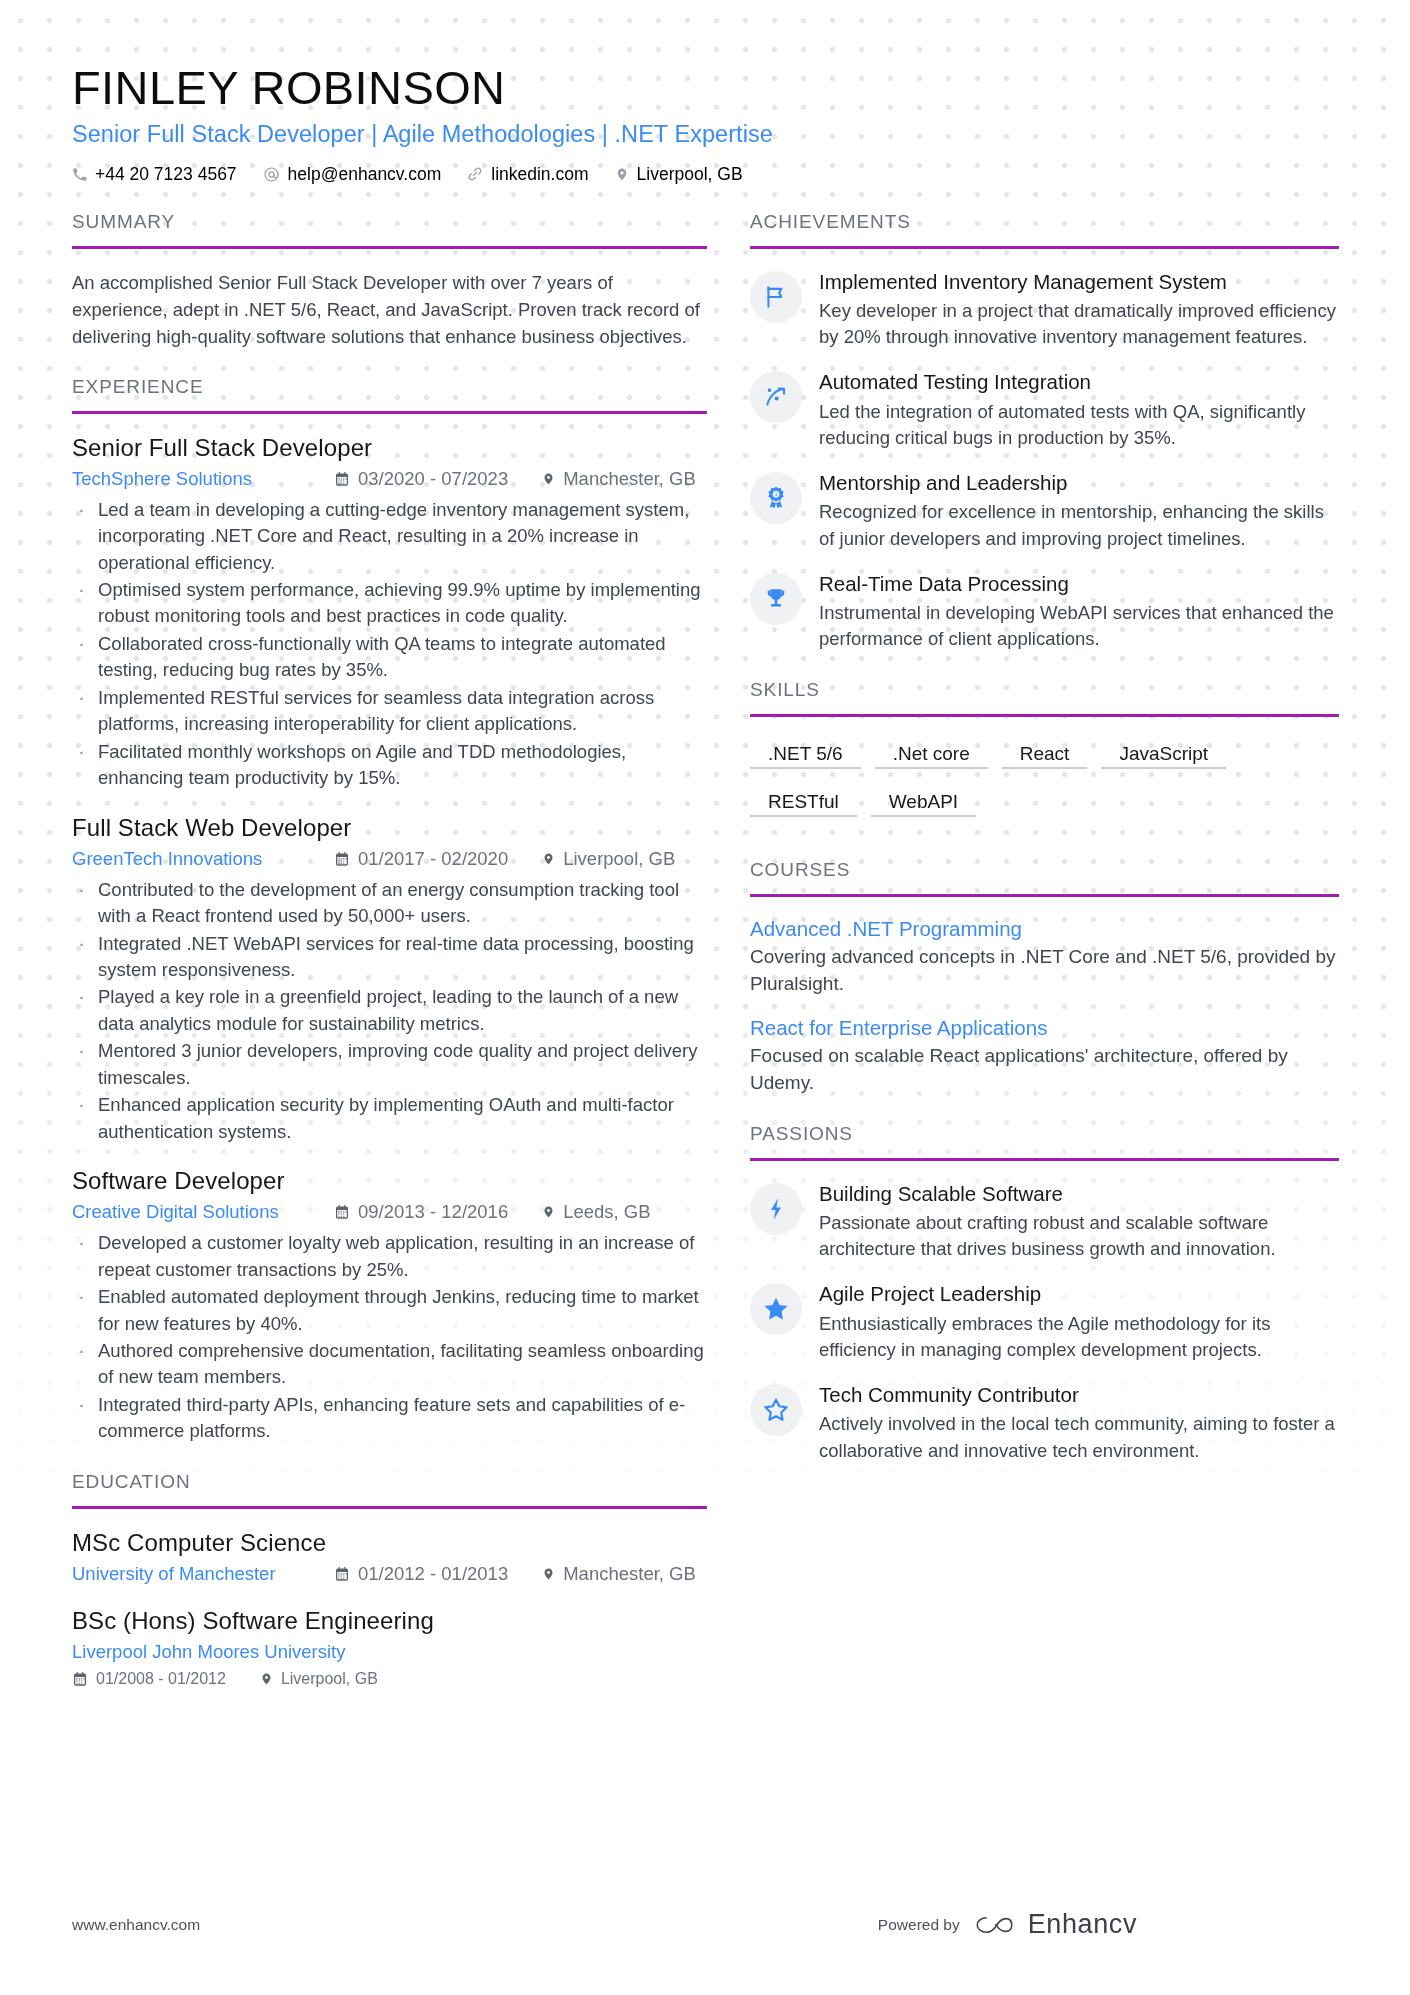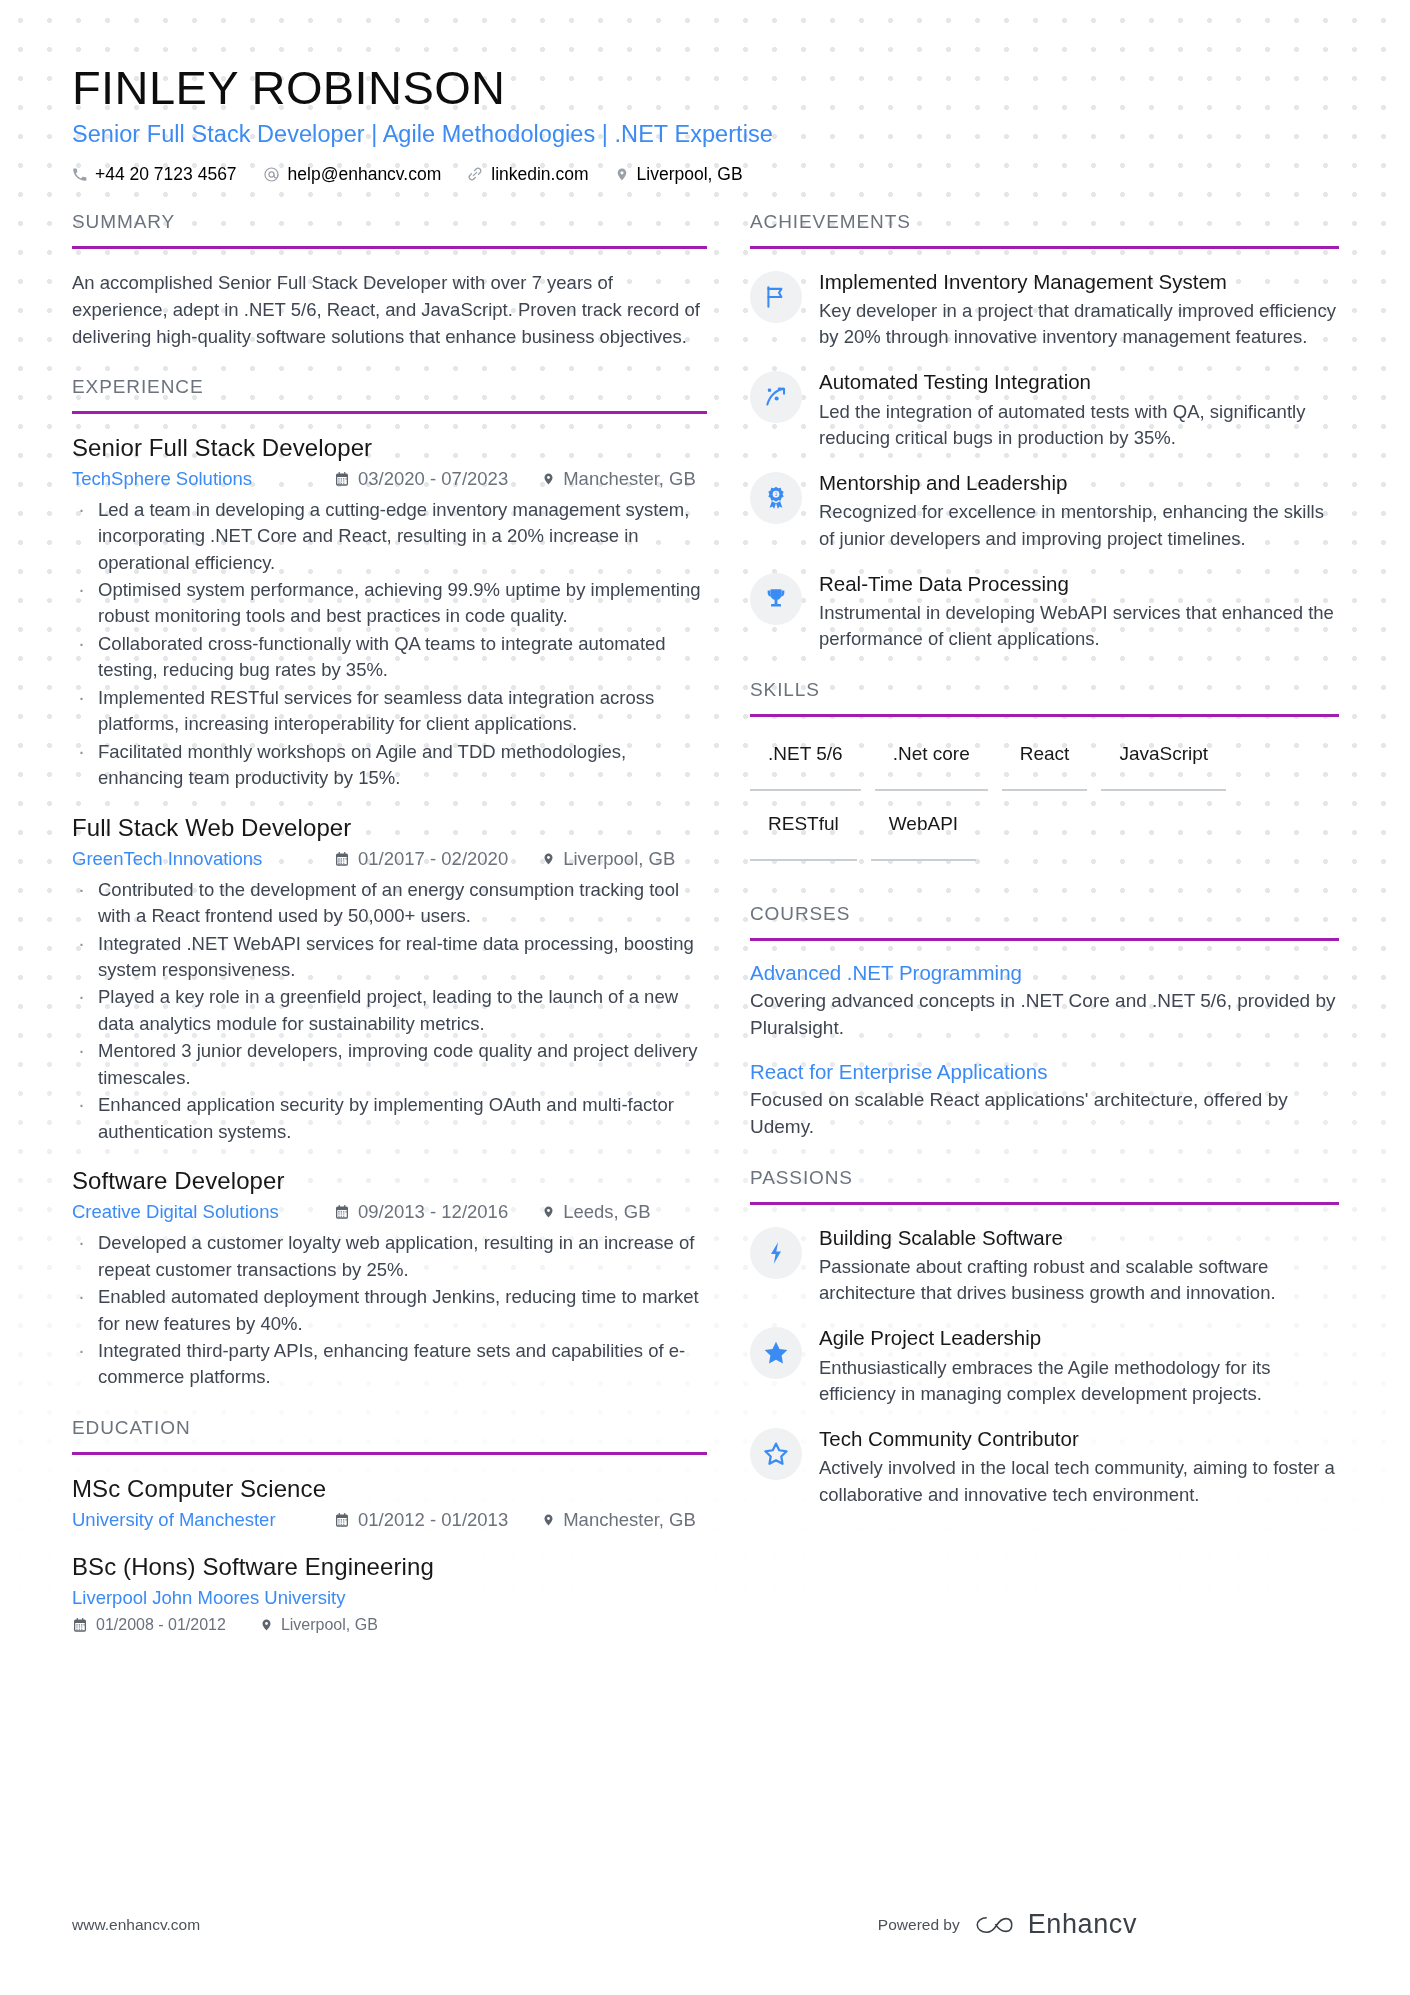--- a/index.html
+++ b/index.html
@@ -199,21 +199,21 @@
 
   
   .skills-wrap {
     display: flex;
     flex-wrap: wrap;
     gap: 0px 14px;
   }
   .skill-pill {
     font-size: 19px;
     color: #17181a;
-    padding: 6px 18px 24px 18px;
+    padding: 6px 18px 2px 18px;
     border-bottom: 2px solid #c9ced3;
     margin-bottom: 16px;
     white-space: nowrap;
   }
 
   
   .course { margin-bottom: 18px; }
   .course:last-child { margin-bottom: 0; }
   .course-title {
     font-size: 20.5px;
@@ -371,20 +371,21 @@
                   </span>09/2013 - 12/2016</span>
       <span class="meta-chip"><span class="ic">
                     <svg width="13" height="16" viewBox="0 0 24 24" fill="currentColor">
                       <path d="M12 1.8c-4.1 0-7.4 3.3-7.4 7.4 0 5.6 7.4 13 7.4 13s7.4-7.4 7.4-13c0-4.1-3.3-7.4-7.4-7.4zm0 10.1a2.7 2.7 0 1 1 0-5.4 2.7 2.7 0 0 1 0 5.4z"></path>
                     </svg>
                   </span>Leeds, GB</span>
     </div>
     <ul class="bullets">
       <li>Developed a customer loyalty web application, resulting in an increase of repeat customer transactions by 25%.</li>
                 <li>Enabled automated deployment through Jenkins, reducing time to market for new features by 40%.</li>
+                <li>Authored comprehensive documentation, facilitating seamless onboarding of new team members.</li>
                 <li>Integrated third-party APIs, enhancing feature sets and capabilities of e-commerce platforms.</li>
     </ul>
   </div>
           </div>
       </div>
 
       <div class="sec">
         <div class="sec-title">EDUCATION</div>
         <div id="education-list">
     <div class="entry">

